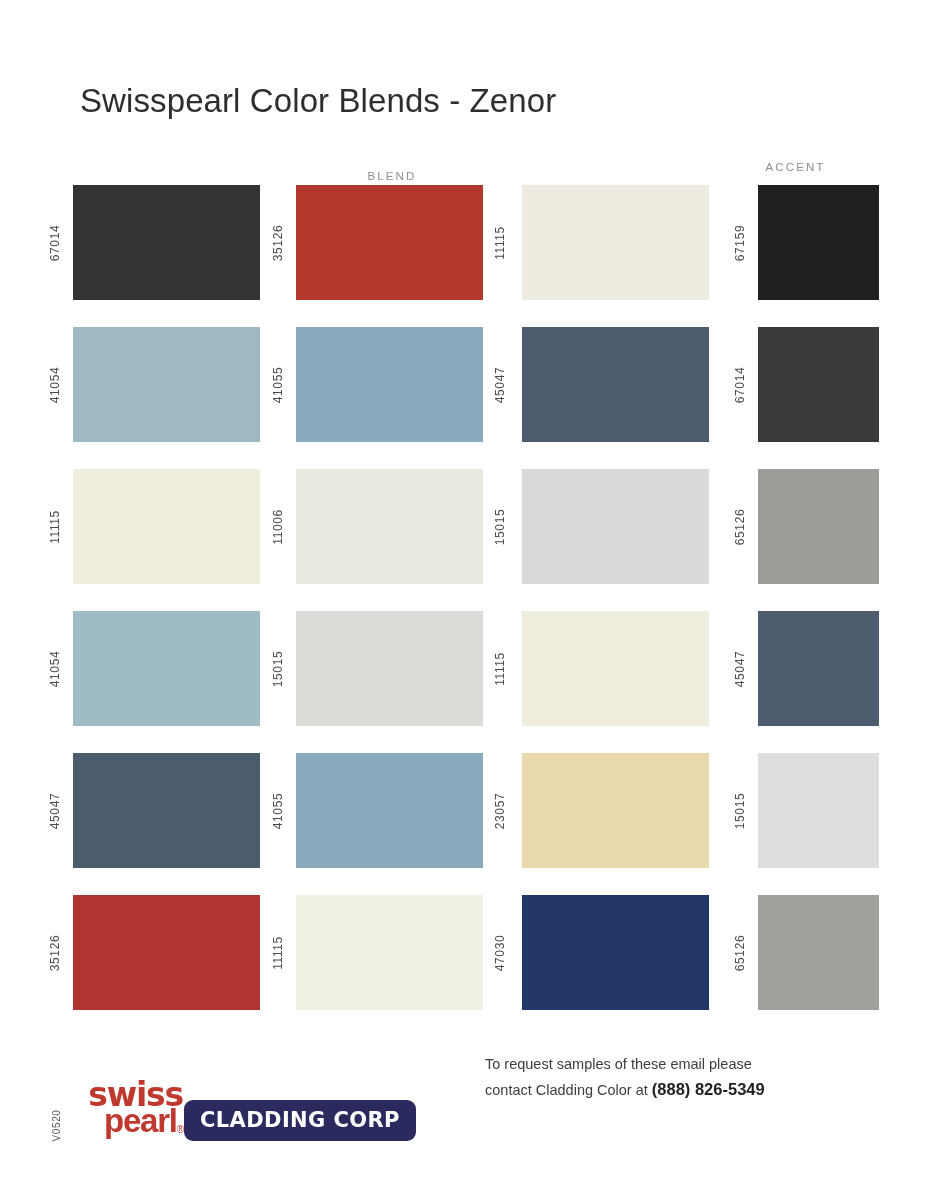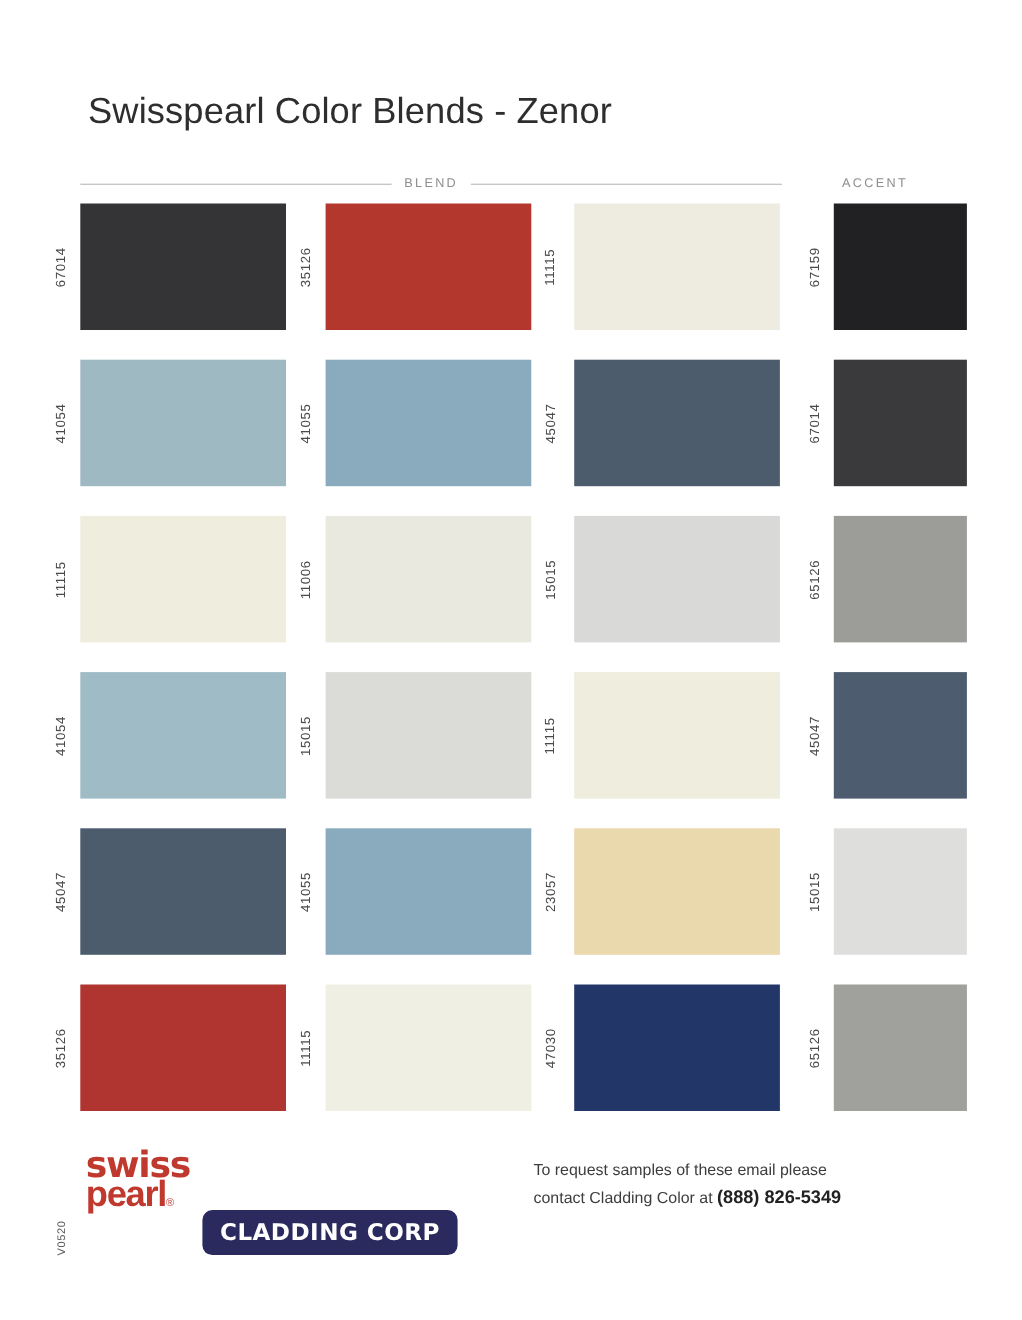--- a/index.html
+++ b/index.html
@@ -45,20 +45,21 @@
     height: 18px;
   }
   .blend-group {
     position: absolute;
     left: 0; top: 0;
     width: 638px;
     height: 18px;
     display: flex;
     align-items: center;
     gap: 12px;
+    flex-direction: column;
   }
   .rule {
     flex: 1 1 auto;
     height: 1px;
     background: #b9b9b9;
   }
   .band-label {
     font-size: 11.5px;
     letter-spacing: 2.1px;
     color: #8e8e8e;
@@ -154,24 +155,25 @@
     white-space: nowrap;
     font-size: 10px;
     letter-spacing: 0.6px;
     color: #5a5a5a;
   }
 
   
   .swisspearl {
     position: absolute;
     left: 78px;
-    top: 1046px;
+    top: 1082px;
     width: 105px;
     color: #c0392f;
     line-height: 0.78;
+    text-align: right;
   }
   .swisspearl .l1 {
     font-size: 33px;
     font-weight: 700;
     letter-spacing: -1.2px;
     font-family: "DejaVu Sans", sans-serif;
   }
   .swisspearl .l2 {
     font-size: 33px;
     font-weight: 700;

